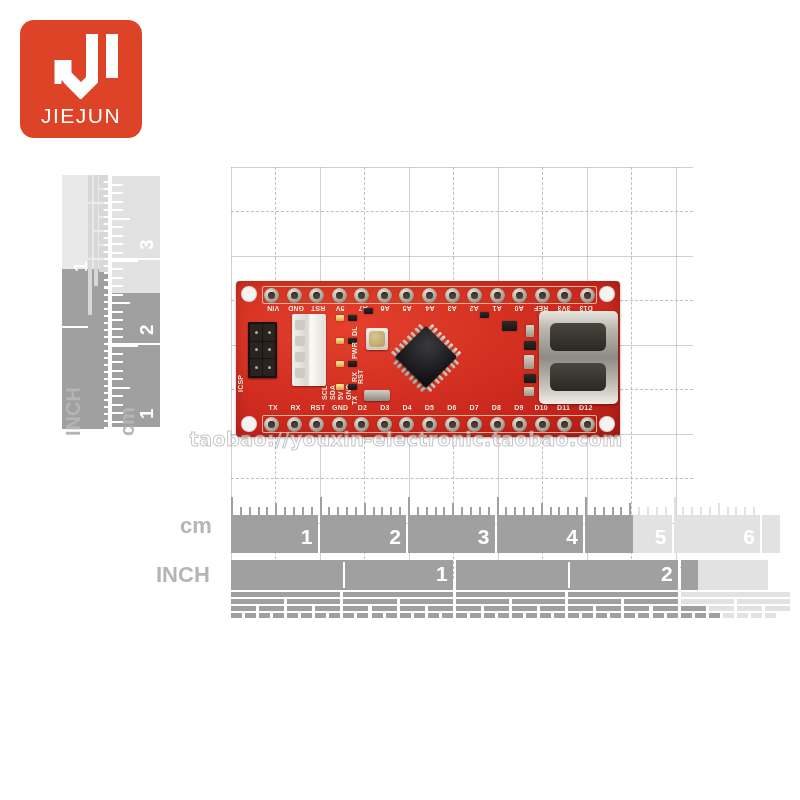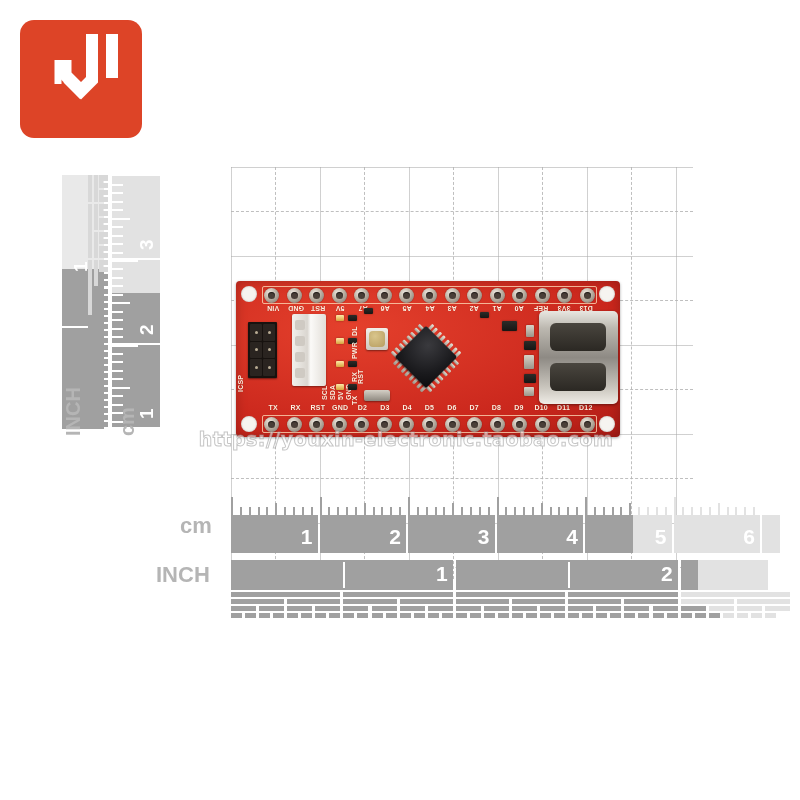--- a/index.html
+++ b/index.html
@@ -130,20 +130,21 @@
       <path d="M74 6 L74 50 L60 64 L46 50"></path>
       <path d="M92 6 L92 46"></path>
       <path d="M38 30 L38 54"></path>
     </g>
     <path d="M60 4 h18 v48 l-16 16 -20 -20 8 -8 12 12 V4z" fill="#ffffff" opacity="0"></path>
     <g fill="#ffffff">
       <path d="M66 4 h12 v48.5 l-17 17 -21.5 -21.5 V30 h12 v12.5 l9.5 9.5 5 -5 z"></path>
       <path d="M86 4 h12 v44 h-12 z"></path>
     </g>
   </svg>
+  <div class="brand">JIEJUN</div>
 </div>
 
 <div id="grid">
   <div class="dash-v" style="left:44px"></div>
   <div class="dash-v" style="left:133px"></div>
   <div class="dash-v" style="left:222px"></div>
   <div class="dash-v" style="left:311px"></div>
   <div class="dash-v" style="left:400px"></div>
   <div class="dash-h" style="top:44px"></div>
   <div class="dash-h" style="top:133px"></div>
@@ -319,21 +320,21 @@
   <div class="cap" style="left:288px;top:74px;width:10px;height:14px"></div>
   <div class="res" style="left:288px;top:93px;width:12px;height:9px"></div>
   <div class="cap" style="left:288px;top:106px;width:10px;height:9px"></div>
 
   <div class="usbc" style="left:303px;top:30px;width:79px;height:93px">
     <div class="slot" style="left:11px;top:12px;width:56px;height:28px"></div>
     <div class="slot" style="left:11px;top:52px;width:56px;height:28px"></div>
   </div>
 </div>
 
-<div id="wm">https://youxin-electronic.taobao.com</div>
+<div id="wm">taobao://youxin-electronic.taobao.com</div>
 
 <div class="rlabel" style="position:absolute;left:180px;top:513px;font-size:22px">cm</div>
 <div id="hcm" style="width: 548.7px;">
     <div class="seg" style="left: 0px; width: 86.5px; background: rgb(160, 160, 160);">
       <div class="num">1</div>
     </div>
     <div class="tickrow" style="left: 0px; width: 86.5px;">
       <div class="tk" style="left: 0px; height: 18px; background: rgb(160, 160, 160);"></div>
       <div class="tk" style="left: 8.85px; height: 8px; background: rgb(160, 160, 160);"></div>
       <div class="tk" style="left: 17.7px; height: 8px; background: rgb(160, 160, 160);"></div>

